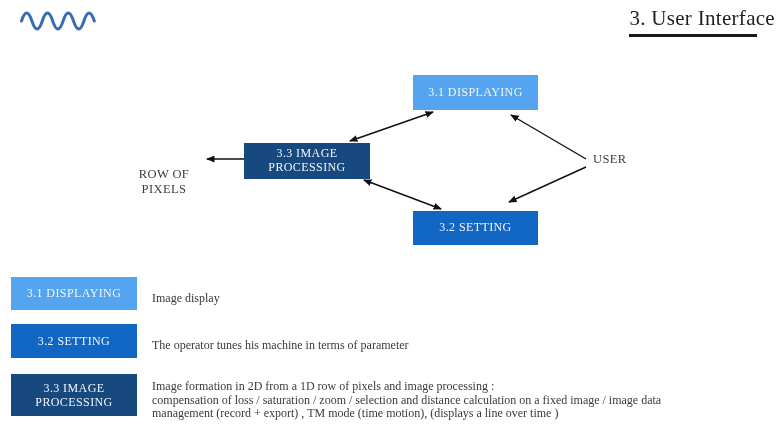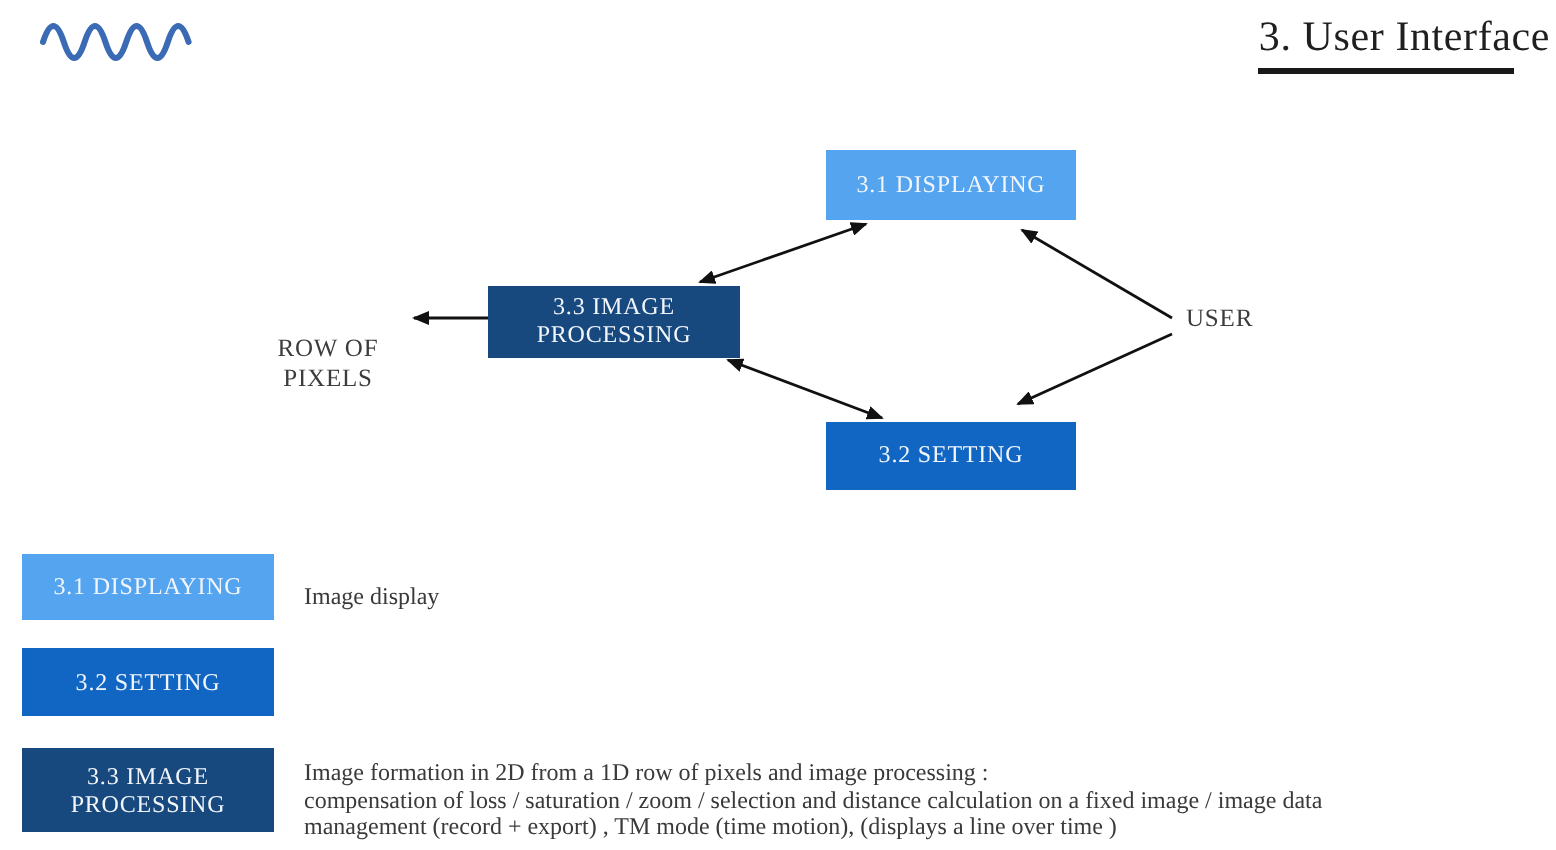--- a/index.html
+++ b/index.html
@@ -95,20 +95,21 @@
       <div class="swatch swatch-1">
         <span>3.1 DISPLAYING</span>
       </div>
       <div class="desc">Image display</div>
     </div>
 
     <div class="legend-row legend-row-2">
       <div class="swatch swatch-2">
         <span>3.2 SETTING</span>
       </div>
+      <div class="desc">The operator tunes his machine in terms of parameter</div>
     </div>
 
     <div class="legend-row legend-row-3">
       <div class="swatch swatch-3">
         <span class="multiline">3.3 IMAGE
 PROCESSING</span>
       </div>
       <div class="desc desc-wide multiline">Image formation in 2D from a 1D row of pixels and image processing :
 compensation of loss / saturation / zoom / selection and distance calculation on a fixed image / image data
 management (record + export) , TM mode (time motion), (displays a line over time )</div>

